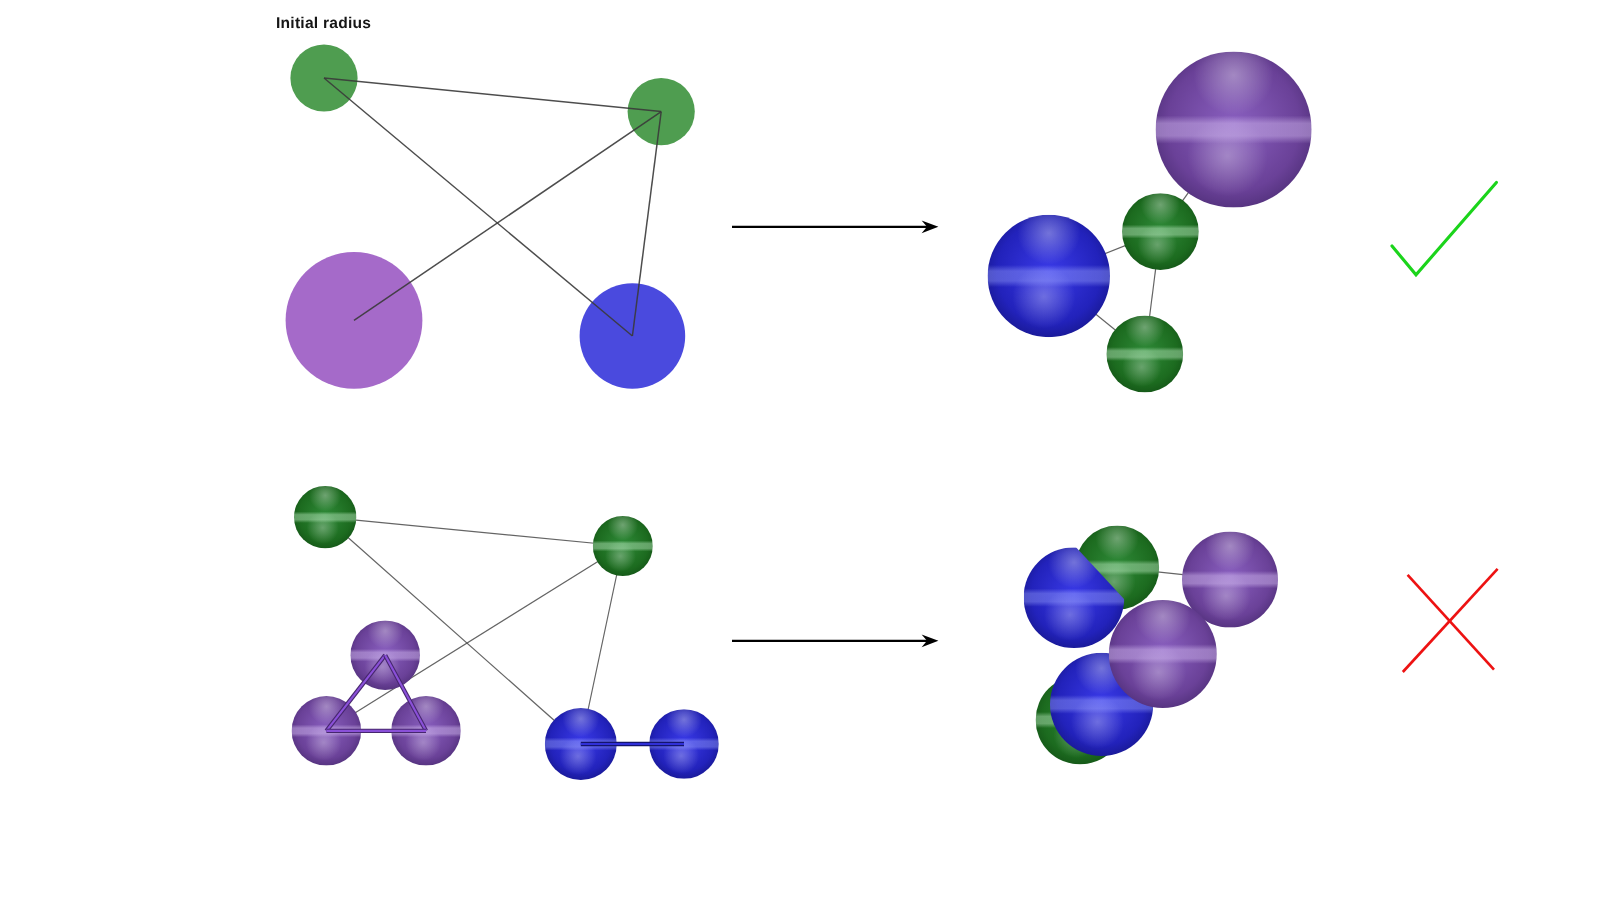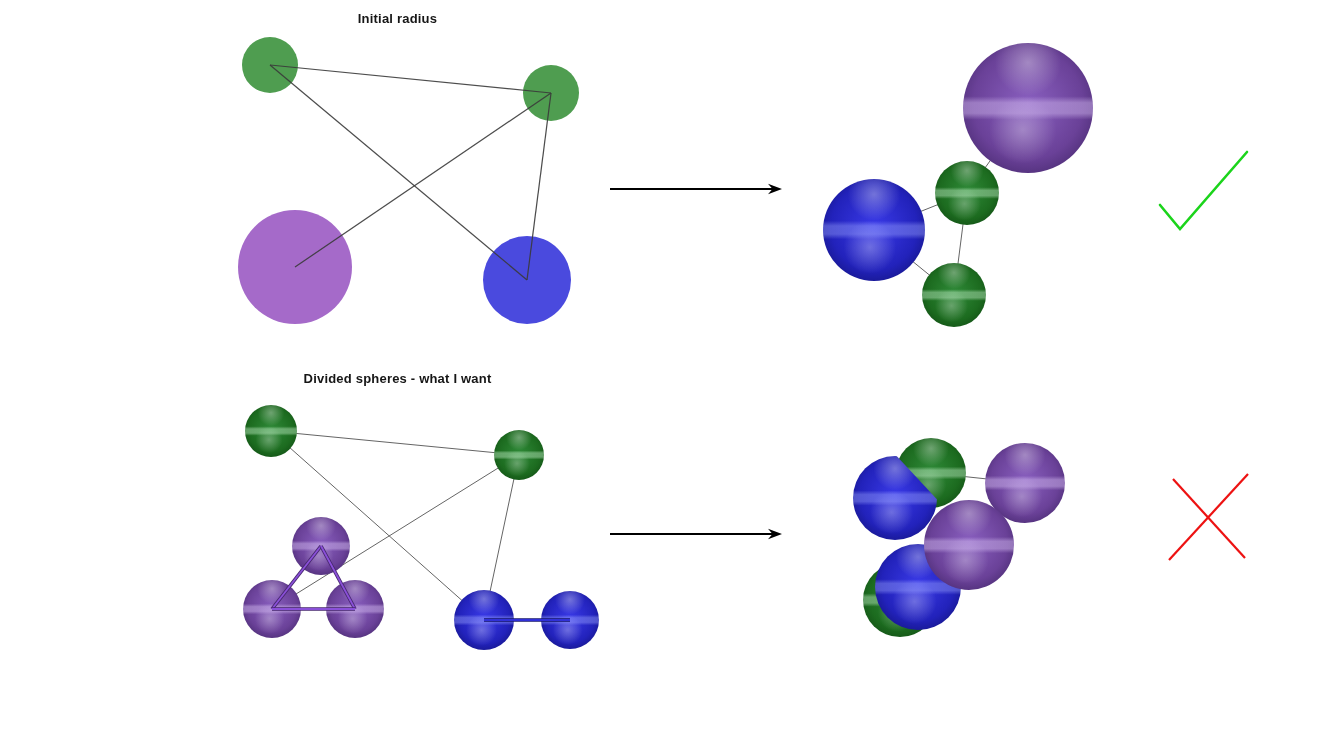--- a/index.html
+++ b/index.html
@@ -10,37 +10,36 @@
     background: #ffffff;
     overflow: hidden;
     font-family: "Liberation Sans", sans-serif;
   }
   .layer { position: absolute; left: 0; top: 0; width: 1333px; height: 750px; }
   svg.layer { display: block; }
   .title {
     position: absolute;
     left: 230px;
     width: 335px;
-    text-align: center;
+    text-align: left;
     font-size: 13px;
     font-weight: 600;
     color: #161616;
     letter-spacing: 0.2px;
     white-space: nowrap;
   }
   #title-top { top: 11px; }
   #title-bottom { top: 371px; }
   .node { position: absolute; border-radius: 50%; }
 </style>
 </head>
 <body>
 
 <div id="stage">
   <div class="title" id="title-top">Initial radius</div>
-  <div class="title" id="title-bottom">Divided spheres - what I want</div>
 
   <svg class="layer" id="layer-under" viewBox="0 0 1333 750" width="1333" height="750">
       <line x1="1028" y1="108" x2="967" y2="193" stroke="#4a4a4a" stroke-width="1" opacity="0.85"></line>
       <line x1="967" y1="193" x2="874" y2="230" stroke="#4a4a4a" stroke-width="1" opacity="0.85"></line>
       <line x1="967" y1="193" x2="954" y2="295" stroke="#4a4a4a" stroke-width="1" opacity="0.85"></line>
       <line x1="874" y1="230" x2="954" y2="295" stroke="#4a4a4a" stroke-width="1" opacity="0.85"></line>
       <line x1="271" y1="431" x2="519" y2="455" stroke="#4a4a4a" stroke-width="1" opacity="0.85"></line>
       <line x1="271" y1="431" x2="484" y2="620" stroke="#4a4a4a" stroke-width="1" opacity="0.85"></line>
       <line x1="519" y1="455" x2="272" y2="609" stroke="#4a4a4a" stroke-width="1" opacity="0.85"></line>
       <line x1="519" y1="455" x2="484" y2="620" stroke="#4a4a4a" stroke-width="1" opacity="0.85"></line>

